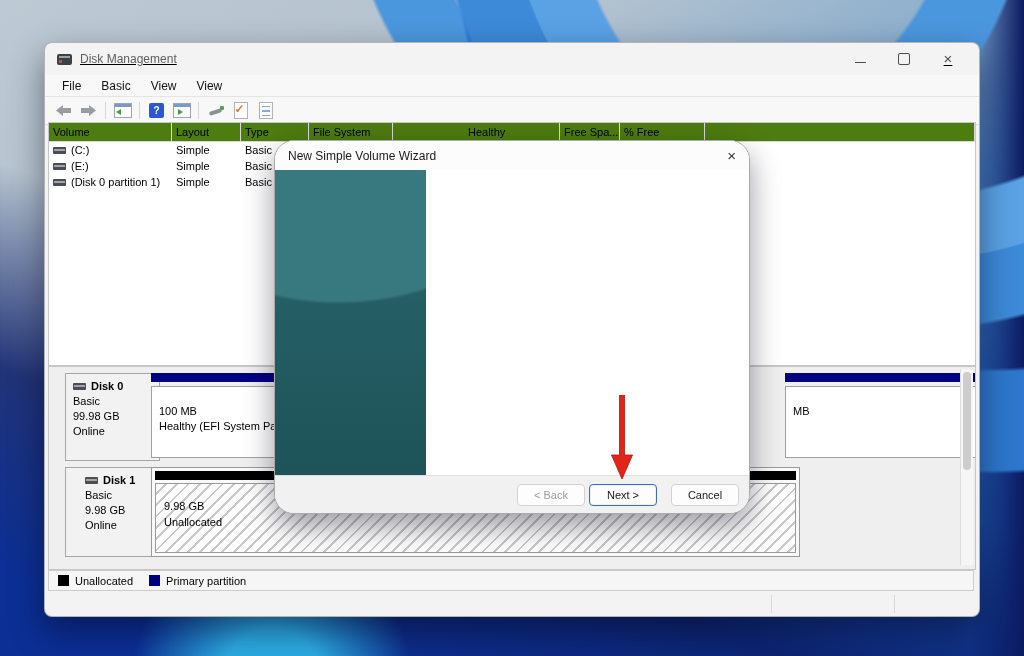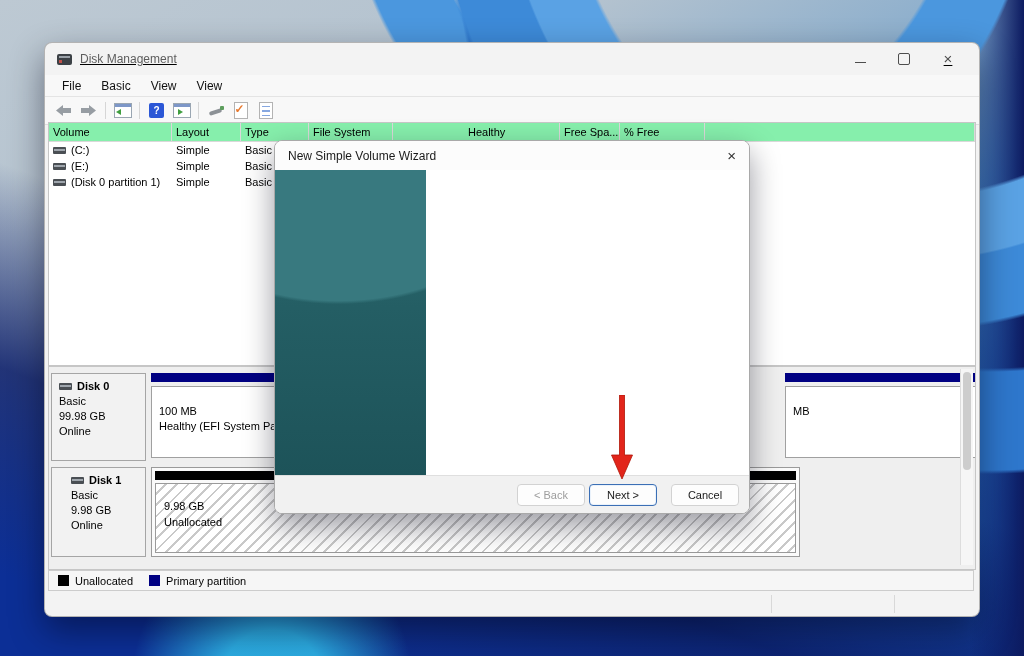--- a/index.html
+++ b/index.html
@@ -38,51 +38,51 @@
   .ic-win .tri-l{position:absolute;left:1px;bottom:2px;width:0;height:0;border-top:3px solid transparent;border-bottom:3px solid transparent;border-right:5px solid #3f9e3f;}
   .ic-win .tri-r{position:absolute;left:4px;bottom:2px;width:0;height:0;border-top:3px solid transparent;border-bottom:3px solid transparent;border-left:5px solid #3f9e3f;}
   .ic-wand{width:16px;height:14px;position:relative;}
   .ic-wand::before{content:"";position:absolute;left:1px;top:6px;width:13px;height:4px;background:#8c9196;border-radius:2px;transform:rotate(-18deg);}
   .ic-wand::after{content:"";position:absolute;right:0;top:2px;width:4px;height:4px;background:#5d9e5d;border-radius:1px;}
   .ic-doc{width:12px;height:15px;border:1px solid #b3b3b3;background:#fff;position:relative;}
   .ic-doc .chk{position:absolute;left:0px;top:-1px;color:#e8792e;font-size:12px;font-weight:bold;}
   .ic-doc .lines{position:absolute;left:2px;right:2px;top:3px;bottom:2px;background:repeating-linear-gradient(180deg,#86a7e0 0 1.5px, transparent 1.5px 4.5px);}
   
   .volume-pane{position:absolute;left:3px;top:79px;width:926px;height:242px;background:#fff;border:1px solid #c6c6c6;font-size:11px;color:#000;overflow:hidden;}
-  .vt-head{display:flex;height:18px;line-height:18px;background:#86efac;border-bottom:1px solid #d9d9d9;}
+  .vt-head{display:flex;height:18px;line-height:18px;background:#4d7c0f;border-bottom:1px solid #d9d9d9;}
   .vt-head .c{padding:0 4px;border-right:1px solid #d9d9d9;box-sizing:border-box;white-space:nowrap;overflow:hidden;}
   .vt-row{display:flex;height:16px;line-height:16px;align-items:center;}
   .vt-row .c{padding:0 4px;box-sizing:border-box;white-space:nowrap;overflow:hidden;}
   .c-volume{width:123px;}.c-layout{width:69px;}.c-type{width:68px;}.c-fs{width:84px;}
   .c-status{width:71px;margin-top:48px;}.c-cap{width:96px;}.c-free{width:60px;}.c-pfree{width:85px;}.c-rest{flex:1;}
   .ic-vol{display:inline-block;width:13px;height:7px;background:#4a4f54;border-radius:1px;margin-right:5px;vertical-align:middle;position:relative;top:-1px;}
   .ic-vol::before{content:"";display:block;margin:2px 1px 0 1px;height:2px;background:#9fa6ad;}
   
   .graph-pane{position:absolute;left:3px;top:323px;width:926px;height:202px;background:#efefef;border:1px solid #c6c6c6;font-size:11px;overflow:hidden;}
-  .disk-label{position:absolute;left:2px;width:95px;border:1px solid #a5a5a5;background:#f2f2f2;padding:5px 7px;box-sizing:border-box;line-height:15px;color:#000;}
+  .disk-label{position:absolute;left:16px;width:95px;border:1px solid #a5a5a5;background:#f2f2f2;padding:5px 7px;box-sizing:border-box;line-height:15px;color:#000;}
   .disk-label .dname{font-weight:bold;white-space:nowrap;}
   .d0-label{top:6px;height:88px;}
   .d1-label{top:100px;height:90px;padding-left:19px;}
   .strip{height:9px;}
   .pbody{position:absolute;top:13px;left:0;right:0;bottom:3px;background:#fff;border:1px solid #a0a0a0;box-sizing:border-box;padding:17px 4px 0 7px;line-height:15px;color:#000;overflow:hidden;white-space:nowrap;}
   .part{position:absolute;top:0;bottom:0;}
   .d0-parts{position:absolute;left:102px;top:6px;width:810px;height:88px;}
   .d1-part{position:absolute;left:102px;top:100px;width:649px;height:90px;border:1px solid #9a9a9a;background:#fafafa;box-sizing:border-box;padding:3px;}
   .d1-inner{position:relative;height:100%;}
   .hatch-body{position:absolute;top:12px;left:0;right:0;bottom:0;border:1px solid #9a9a9a;box-sizing:border-box;background:repeating-linear-gradient(135deg,#ffffff 0 6px,#c9c9c9 6px 8px);padding:14px 4px 0 8px;line-height:16px;color:#000;}
   .vscroll{position:absolute;right:2px;top:2px;width:12px;height:196px;background:#f6f6f6;border-left:1px solid #ddd;}
   .vthumb{position:absolute;left:2px;top:3px;width:8px;height:98px;background:#cdcdcd;border-radius:4px;}
   
   .legend-bar{position:absolute;left:3px;top:527px;width:926px;height:21px;background:#f6f6f6;border:1px solid #cccccc;display:flex;align-items:center;gap:16px;padding:0 9px;box-sizing:border-box;font-size:11px;color:#000;}
   .leg{display:flex;align-items:center;gap:6px;}
   .swatch{width:11px;height:11px;display:inline-block;}
   .status-bar{position:absolute;left:3px;top:551px;width:926px;height:20px;}
   .sb-div{position:absolute;top:1px;bottom:1px;width:1px;background:#d8d8d8;}
   
-  .dialog{position:absolute;left:274px;top:140px;width:474px;height:372px;background:#fff;border-radius:8px;
+  .dialog{position:absolute;left:274px;top:140px;width:474px;height:372px;background:#fff;border-radius:20px;
           border:1px solid #a9a9a9;box-shadow:0 12px 30px rgba(0,0,20,.4);overflow:hidden;display:flex;flex-direction:column;}
   .dlg-title{height:29px;display:flex;align-items:center;padding:0 13px;font-size:12px;color:#1b1b1b;background:#fcfcfc;flex:0 0 auto;}
   .dlg-close{margin-left:auto;width:28px;text-align:right;font-size:15px;color:#333;}
   .dlg-body{flex:1;position:relative;background:#fff;}
   .teal{position:absolute;left:0;top:0;width:151px;height:100%;
         background-image:
           radial-gradient(ellipse 150% 58% at 42% -14%, #38797f 0%, #38797f 98%, rgba(0,0,0,0) 100%),
           linear-gradient(180deg,#2e6e74 0%,#245e64 45%,#1d5359 100%);}
   .dlg-content{position:absolute;left:163px;top:13px;right:18px;color:#000;}
   .dlg-heading{font-size:14px;font-weight:bold;line-height:19px;margin:0 0 18px;max-width:250px;}

